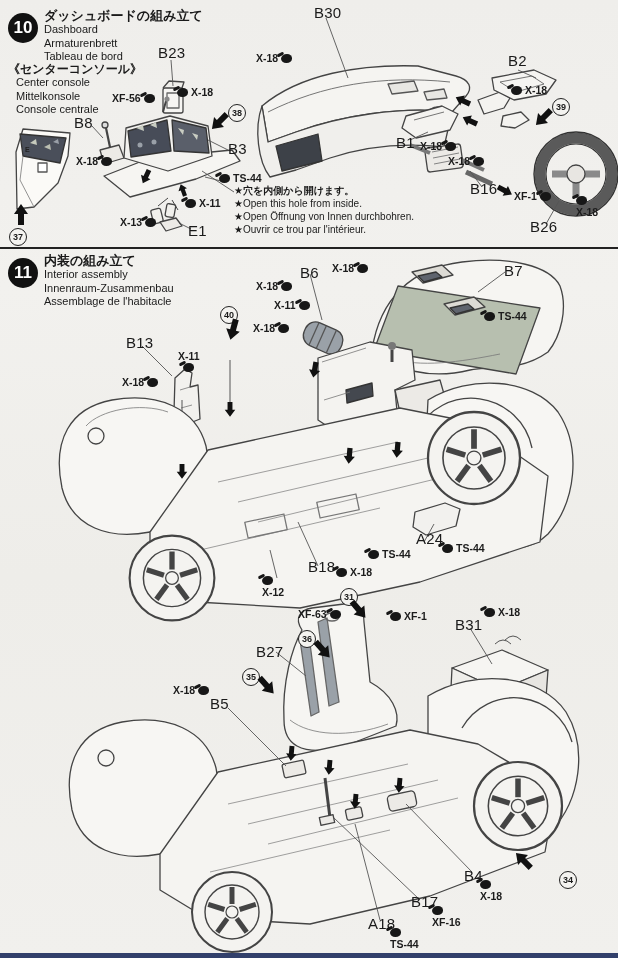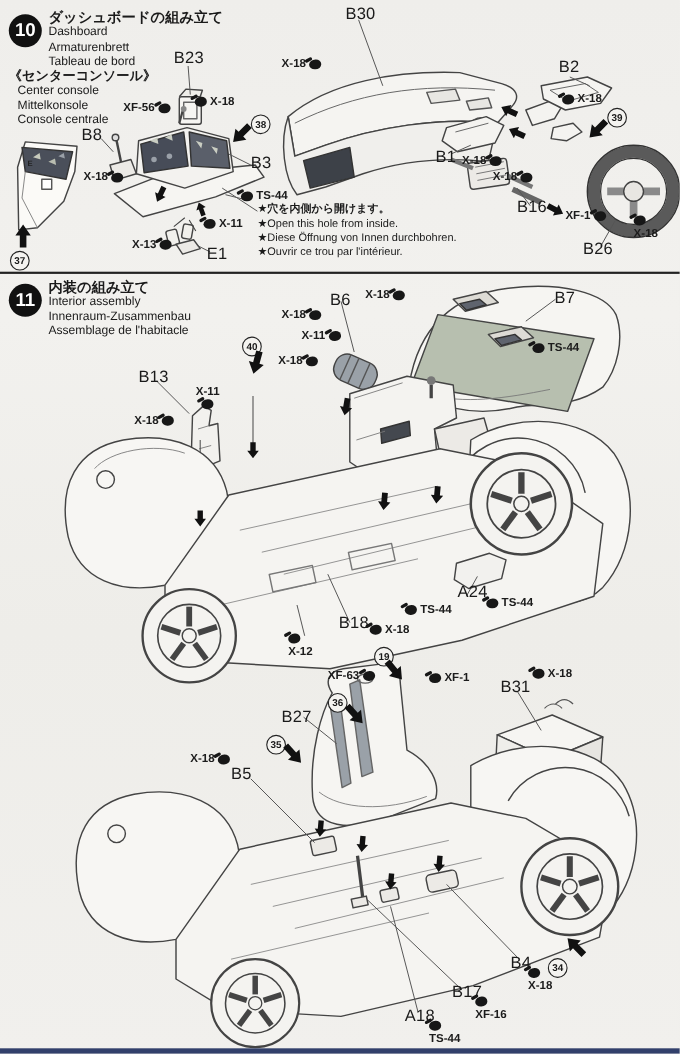--- a/index.html
+++ b/index.html
@@ -333,21 +333,21 @@
     </span>
   <span class="lab" style="left:576px;top:196px;flex-direction:column;gap:1px;align-items:flex-start">
       <span class="pb"></span>
       <span class="cl">X-18</span>
     </span>
   <span class="pl" style="left:530px;top:218px">B26</span>
 
   <div class="notes" style="left:234px;top:184px">
     <div class="ja">★穴を内側から開けます。</div>
     <div>★Open this hole from inside.</div>
-    <div>★Diese Öffnung von Innen durchbohren.</div>
+    <div>★Open Öffnung von Innen durchbohren.</div>
     <div>★Ouvrir ce trou par l'intérieur.</div>
   </div>
   <span class="cn" style="left:228px;top:104px">38</span>
   <svg class="arr" style="left:208px;top:114px;transform:rotate(135deg)" width="22" height="16" viewBox="0 0 22 16">
       <polygon points="0,5 11,5 11,1 21,8 11,15 11,11 0,11" fill="#111"></polygon>
     </svg>
   <span class="decalE" style="left:25px;top:146px">E</span>
 </div>
 
 <div class="divider" style="top:247px"></div>
@@ -410,21 +410,21 @@
     </span>
   <span class="pl" style="left:308px;top:308px">B18</span>
   <span class="lab" style="left:336px;top:316px">
       <span class="pb"></span>
       <span class="cl">X-18</span>
     </span>
   <span class="lab" style="left:262px;top:326px;flex-direction:column;gap:1px;align-items:flex-start">
       <span class="pb"></span>
       <span class="cl">X-12</span>
     </span>
-  <span class="cn" style="left:340px;top:338px">19</span>
+  <span class="cn" style="left:340px;top:338px">31</span>
   <svg class="arr" style="left:348px;top:352px;transform:rotate(50deg)" width="22" height="16" viewBox="0 0 22 16">
       <polygon points="0,5 11,5 11,1 21,8 11,15 11,11 0,11" fill="#111"></polygon>
     </svg>
 
   <span class="lab" style="left:298px;top:358px">
       <span class="cl">XF-63</span>
       <span class="pb"></span>
     </span>
   <span class="lab" style="left:390px;top:360px">
       <span class="pb"></span>
@@ -458,19 +458,19 @@
   <span class="pl" style="left:411px;top:643px">B17</span>
   <span class="lab" style="left:432px;top:656px;flex-direction:column;gap:1px;align-items:flex-start">
       <span class="pb"></span>
       <span class="cl">XF-16</span>
     </span>
   <span class="pl" style="left:368px;top:665px">A18</span>
   <span class="lab" style="left:390px;top:678px;flex-direction:column;gap:1px;align-items:flex-start">
       <span class="pb"></span>
       <span class="cl">TS-44</span>
     </span>
-  <span class="cn" style="left:498px;top:621px">34</span>
+  <span class="cn" style="left:559px;top:621px">34</span>
   <svg class="arr" style="left:512px;top:602px;transform:rotate(225deg)" width="22" height="16" viewBox="0 0 22 16">
       <polygon points="0,5 11,5 11,1 21,8 11,15 11,11 0,11" fill="#111"></polygon>
     </svg>
 </div>
 
 <div class="bottombar"></div>
 
 </body></html>

